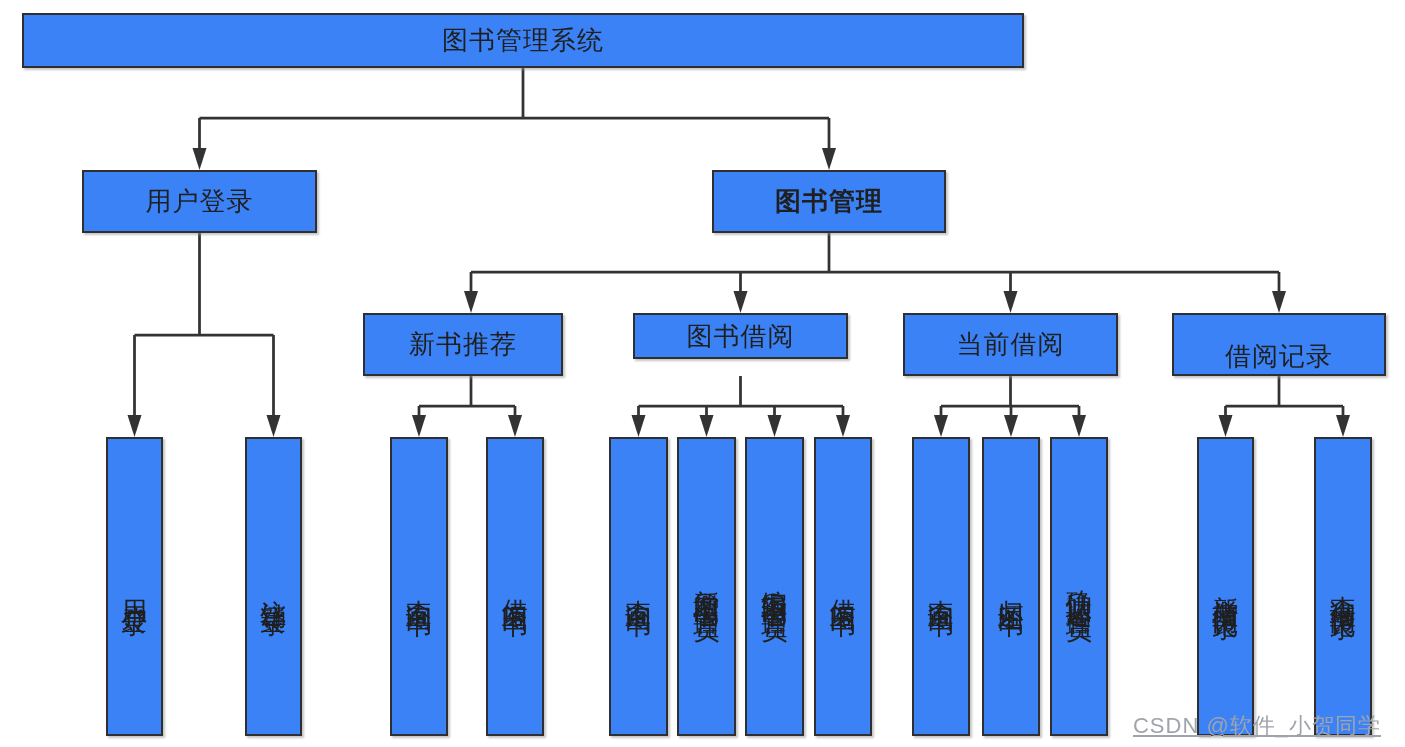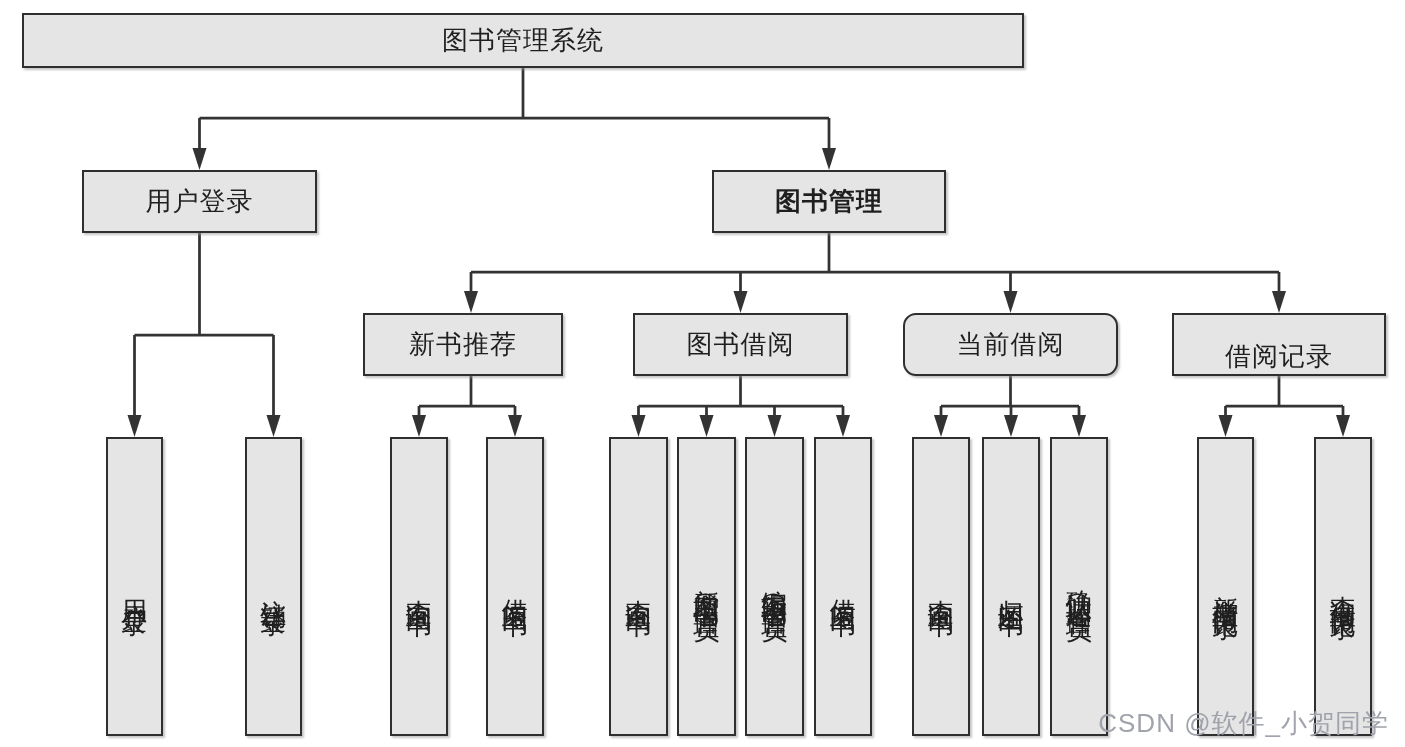--- a/index.html
+++ b/index.html
@@ -24,21 +24,21 @@
     fill: none;
     stroke: var(--line, #333333);
     stroke-width: 2.75;
   }
   .ahead {
     fill: var(--line, #333333);
     stroke: none;
   }
   .node {
     position: absolute;
-    background: #e5e5e5;
+    background: #3b82f6;
     border: 2.5px solid var(--box-border, #2f2f2f);
     box-shadow: 2px 2px 2px rgba(150,150,150,0.55);
     display: flex;
     align-items: center;
     justify-content: center;
     color: var(--text, #1f1f1f);
   }
   .node.h {
     font-size: 26px;
     letter-spacing: 1px;
@@ -46,26 +46,27 @@
   }
   .node.leaf .vtext {
     writing-mode: vertical-rl;
     text-orientation: mixed;
     font-size: 26px;
     letter-spacing: 4px;
     line-height: 1.1;
   }
   .watermark {
     position: absolute;
-    right: 16px;
+    right: 24px;
     bottom: 6px;
-    font-size: 26px;
+    font-size: 22px;
     letter-spacing: 1px;
     color: var(--watermark, #a0a3ab);
     white-space: nowrap;
+    text-decoration: underline;
   }
 </style>
 </head>
 <body>
 
 <div class="canvas">
 
   <svg class="connectors" viewBox="0 0 1405 747">
     <g>
       <path class="cline" d="M523 68 V118 M199.5 118 H829 M199.5 118 V148 M829 118 V148"></path>
@@ -106,24 +107,24 @@
   <div class="node h" style="left:82px; top:170px; width:235px; height:63px;">
     <span>用户登录</span>
   </div>
   <div class="node h" style="left:712px; top:170px; width:234px; height:63px;font-weight:bold;">
     <span>图书管理</span>
   </div>
 
   <div class="node h" style="left:363px; top:313px; width:200px; height:63px;">
     <span>新书推荐</span>
   </div>
-  <div class="node h" style="left:633px; top:313px; width:215px; height:63px;">
+  <div class="node h" style="left:633px; top:313px; width:215px; height:46px;">
     <span>图书借阅</span>
   </div>
-  <div class="node h" style="left:903px; top:313px; width:215px; height:63px;border-radius:13px;">
+  <div class="node h" style="left:903px; top:313px; width:215px; height:63px;">
     <span>当前借阅</span>
   </div>
   <div class="node h" style="left:1172px; top:313px; width:214px; height:63px;align-items:flex-end;">
     <span>借阅记录</span>
   </div>
 
   <div class="node leaf" style="left:106px; top:437px; width:57px; height:299px;">
     <span class="vtext">用户登录</span>
   </div>
   <div class="node leaf" style="left:245px; top:437px; width:57px; height:299px;">

